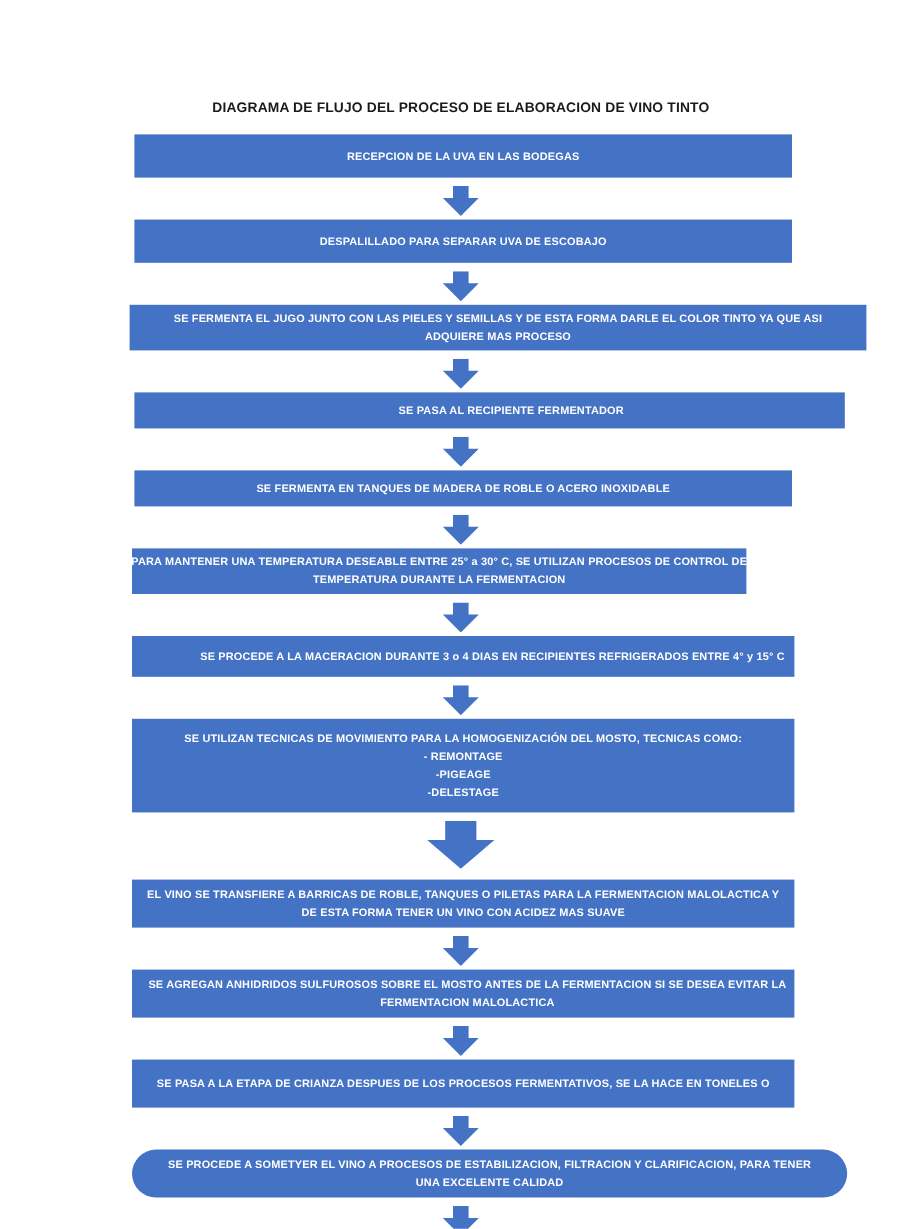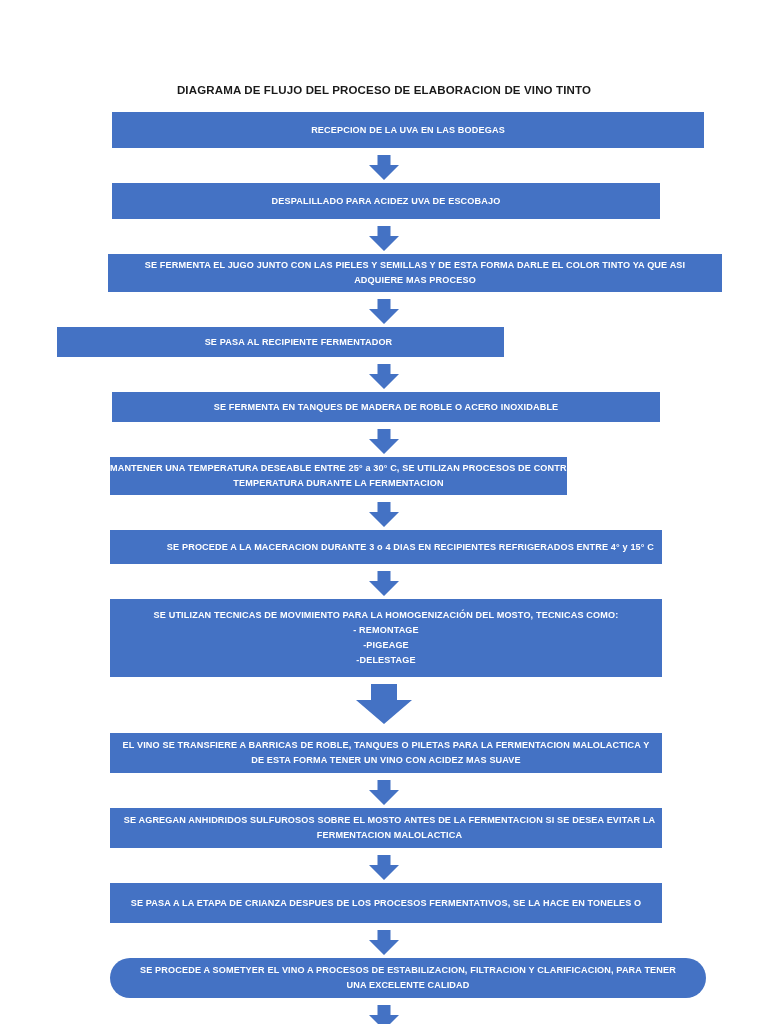--- a/index.html
+++ b/index.html
@@ -79,34 +79,34 @@
 </style>
 </head>
 <body>
 
 <div id="page">
 
   <div id="diagram-title">DIAGRAMA DE FLUJO DEL PROCESO DE ELABORACION DE VINO TINTO</div>
 
   <div id="flow">
       <div class="flow-step">
-        <div class="step-box" style="width: 592px; min-height: 36px; margin-left: 112px; margin-right: auto; background: rgb(68, 114, 196);">
+        <div class="step-box" style="width: 548px; min-height: 36px; margin-left: 112px; margin-right: auto; background: rgb(68, 114, 196);">
           <span class="line">RECEPCION DE LA UVA EN LAS BODEGAS</span>
         </div>
       </div>
       <div class="spacer-gap" style="height: 7px;"></div>
       <div class="connector" style="height: 25px;">
         <svg width="30" height="25" viewBox="0 0 30 25" class="arrow-svg">
           <polygon points="8.5,0 21.5,0 21.5,10 30,10 15,25 0,10 8.5,10" fill="#4472c4"></polygon>
         </svg>
       </div>
       <div class="spacer-gap" style="height: 3px;"></div>
       <div class="flow-step">
         <div class="step-box" style="width: 548px; min-height: 36px; margin-left: 112px; margin-right: auto; background: rgb(68, 114, 196);">
-          <span class="line">DESPALILLADO PARA ACIDEZ UVA DE ESCOBAJO</span>
+          <span class="line">DESPALILLADO PARA SEPARAR UVA DE ESCOBAJO</span>
         </div>
       </div>
       <div class="spacer-gap" style="height: 7px;"></div>
       <div class="connector" style="height: 25px;">
         <svg width="30" height="25" viewBox="0 0 30 25" class="arrow-svg">
           <polygon points="8.5,0 21.5,0 21.5,10 30,10 15,25 0,10 8.5,10" fill="#4472c4"></polygon>
         </svg>
       </div>
       <div class="spacer-gap" style="height: 3px;"></div>
       <div class="flow-step">
@@ -116,21 +116,21 @@
         </div>
       </div>
       <div class="spacer-gap" style="height: 7px;"></div>
       <div class="connector" style="height: 25px;">
         <svg width="30" height="25" viewBox="0 0 30 25" class="arrow-svg">
           <polygon points="8.5,0 21.5,0 21.5,10 30,10 15,25 0,10 8.5,10" fill="#4472c4"></polygon>
         </svg>
       </div>
       <div class="spacer-gap" style="height: 3px;"></div>
       <div class="flow-step">
-        <div class="step-box" style="width: 447px; min-height: 30px; margin-left: 57px; margin-right: auto; background: rgb(68, 114, 196); padding-left: 44px;">
+        <div class="step-box" style="width: 592px; min-height: 30px; margin-left: 112px; margin-right: auto; background: rgb(68, 114, 196); padding-left: 44px;">
           <span class="line">SE PASA AL RECIPIENTE FERMENTADOR</span>
         </div>
       </div>
       <div class="spacer-gap" style="height: 7px;"></div>
       <div class="connector" style="height: 25px;">
         <svg width="30" height="25" viewBox="0 0 30 25" class="arrow-svg">
           <polygon points="8.5,0 21.5,0 21.5,10 30,10 15,25 0,10 8.5,10" fill="#4472c4"></polygon>
         </svg>
       </div>
       <div class="spacer-gap" style="height: 3px;"></div>
@@ -140,21 +140,21 @@
         </div>
       </div>
       <div class="spacer-gap" style="height: 7px;"></div>
       <div class="connector" style="height: 25px;">
         <svg width="30" height="25" viewBox="0 0 30 25" class="arrow-svg">
           <polygon points="8.5,0 21.5,0 21.5,10 30,10 15,25 0,10 8.5,10" fill="#4472c4"></polygon>
         </svg>
       </div>
       <div class="spacer-gap" style="height: 3px;"></div>
       <div class="flow-step">
-        <div class="step-box" style="width: 457px; min-height: 38px; margin-left: 110px; margin-right: auto; background: rgb(68, 114, 196);">
+        <div class="step-box" style="width: 512px; min-height: 38px; margin-left: 110px; margin-right: auto; background: rgb(68, 114, 196);">
           <span class="line">PARA MANTENER UNA TEMPERATURA DESEABLE ENTRE 25° a 30° C, SE UTILIZAN PROCESOS DE CONTROL DE</span>
           <span class="line">TEMPERATURA DURANTE LA FERMENTACION</span>
         </div>
       </div>
       <div class="spacer-gap" style="height: 7px;"></div>
       <div class="connector" style="height: 25px;">
         <svg width="30" height="25" viewBox="0 0 30 25" class="arrow-svg">
           <polygon points="8.5,0 21.5,0 21.5,10 30,10 15,25 0,10 8.5,10" fill="#4472c4"></polygon>
         </svg>
       </div>

